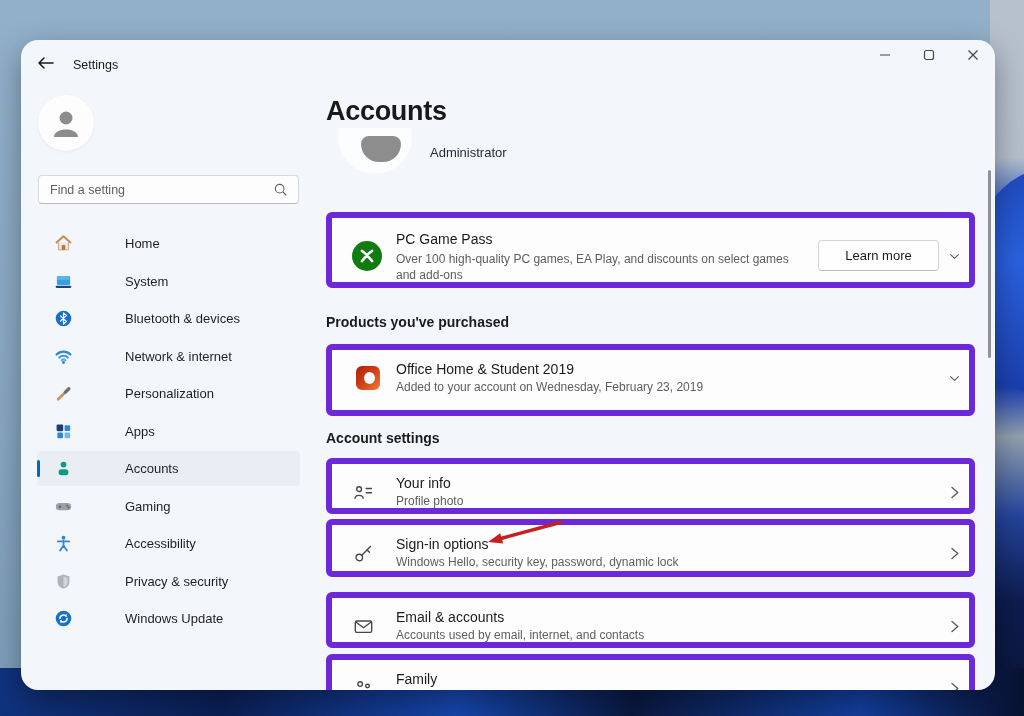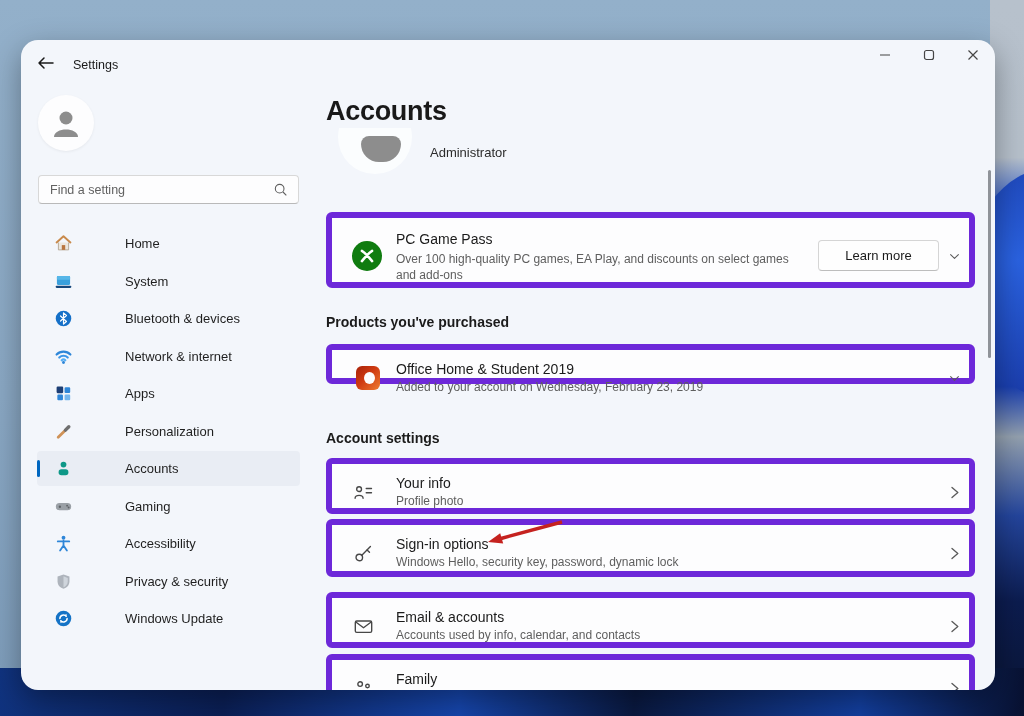--- a/index.html
+++ b/index.html
@@ -79,21 +79,21 @@
     line-height:16px; max-width:400px; }
   .learn-btn { position:absolute; left:486px; top:22px; width:121px; height:31px;
     background:#fefefe; border:1px solid #d5d5d5; border-bottom-color:#bdbdbd;
     border-radius:4px; font-size:13px; color:#1b1b1b; cursor:pointer;
     font-family:"Liberation Sans","DejaVu Sans",sans-serif; }
   .exp-chevron { position:absolute; left:608px; top:24px; width:28px; height:28px;
     background:none; border:none; display:flex; align-items:center;
     justify-content:center; cursor:pointer; }
 
   .hdr-purchased { top:274px; }
-  .card-office { top:304px; height:40px;padding-left:32px; }
+  .card-office { top:304px; height:72px;padding-left:32px; }
   .office-logo { position:absolute; left:24px; top:16px; width:24px; height:24px;
     border-radius:6px; background:linear-gradient(135deg,#a82109 0%,#cf3b12 45%,#ef7d31 100%);
     position:absolute; }
   .office-hole { position:absolute; left:8px; top:6px; width:11px; height:12px;
     border-radius:50%; background:#fdfdfe; }
   .card-office .exp-chevron { top:14px; }
 
   .hdr-account { top:390px; }
   .row-card { height:56px; cursor:pointer; }
   .row-icon { position:absolute; left:19px; top:16px; width:24px; height:24px;
@@ -207,37 +207,37 @@
           <path d="M6.3 11.6 A2.5 2.5 0 0 1 9.7 11.6" stroke="#56aef4" stroke-width="2" fill="none" stroke-linecap="round"></path>
           <circle cx="8" cy="13.6" r="1.4" fill="#2e86d8"></circle>
         </svg>
       </span>
       <span class="nlabel">Network &amp; internet</span>
     </div>
     <div class="nav-item">
 
       <span class="nicon">
         <svg width="17" height="17" viewBox="0 0 16 16">
+          <line x1="3" y1="13.5" x2="9.5" y2="7" stroke="#cf9257" stroke-width="2.6" stroke-linecap="round"></line>
+          <line x1="9.8" y1="6.7" x2="13" y2="3.5" stroke="#6f6f6f" stroke-width="3.2" stroke-linecap="round"></line>
+        </svg>
+      </span>
+      <span class="nlabel">Personalization</span>
+    </div>
+    <div class="nav-item">
+
+      <span class="nicon">
+        <svg width="17" height="17" viewBox="0 0 16 16">
           <rect x="1.5" y="1.5" width="6.2" height="6.2" rx="1" fill="#1c3e75"></rect>
           <rect x="9" y="2.2" width="5.3" height="5.3" rx="1" fill="#2e86d8"></rect>
           <rect x="2.2" y="9" width="5.3" height="5.3" rx="1" fill="#2e86d8"></rect>
           <rect x="9" y="9" width="5.3" height="5.3" rx="1" fill="#74b6ee"></rect>
         </svg>
       </span>
       <span class="nlabel">Apps</span>
-    </div>
-    <div class="nav-item">
-
-      <span class="nicon">
-        <svg width="17" height="17" viewBox="0 0 16 16">
-          <line x1="3" y1="13.5" x2="9.5" y2="7" stroke="#cf9257" stroke-width="2.6" stroke-linecap="round"></line>
-          <line x1="9.8" y1="6.7" x2="13" y2="3.5" stroke="#6f6f6f" stroke-width="3.2" stroke-linecap="round"></line>
-        </svg>
-      </span>
-      <span class="nlabel">Personalization</span>
     </div>
     <div class="nav-item selected">
       <span class="pill"></span>
       <span class="nicon">
         <svg width="17" height="17" viewBox="0 0 16 16">
           <circle cx="8" cy="4.3" r="2.7" fill="#0e9888"></circle>
           <rect x="3.4" y="8.6" width="9.2" height="5.8" rx="2.6" fill="#0e9888"></rect>
         </svg>
       </span>
       <span class="nlabel">Accounts</span>
@@ -366,21 +366,21 @@
   </section>
 
   <section class="card row-card card-email">
     <span class="row-icon">
       <svg width="21" height="21" viewBox="0 0 20 20">
         <rect x="2.2" y="4.8" width="15.6" height="10.8" rx="1.4" stroke="#474747" stroke-width="1.3" fill="none"></rect>
         <polyline points="3,6 10,11.2 17,6" stroke="#474747" stroke-width="1.3" fill="none" stroke-linecap="round" stroke-linejoin="round"></polyline>
       </svg>
     </span>
     <div class="row-title">Email &amp; accounts</div>
-    <div class="row-sub">Accounts used by info, calendar, and contacts</div>
+    <div class="row-sub">Accounts used by email, internet, and contacts</div>
     <span class="row-chev">
       <svg width="13" height="15" viewBox="0 0 14 18">
         <polyline points="4,3 11,9 4,15" stroke="#5a5a5a" stroke-width="1.6" fill="none" stroke-linecap="round" stroke-linejoin="round"></polyline>
       </svg>
     </span>
   </section>
 
   <section class="card row-card card-family">
     <span class="row-icon">
       <svg width="21" height="21" viewBox="0 0 20 20">

